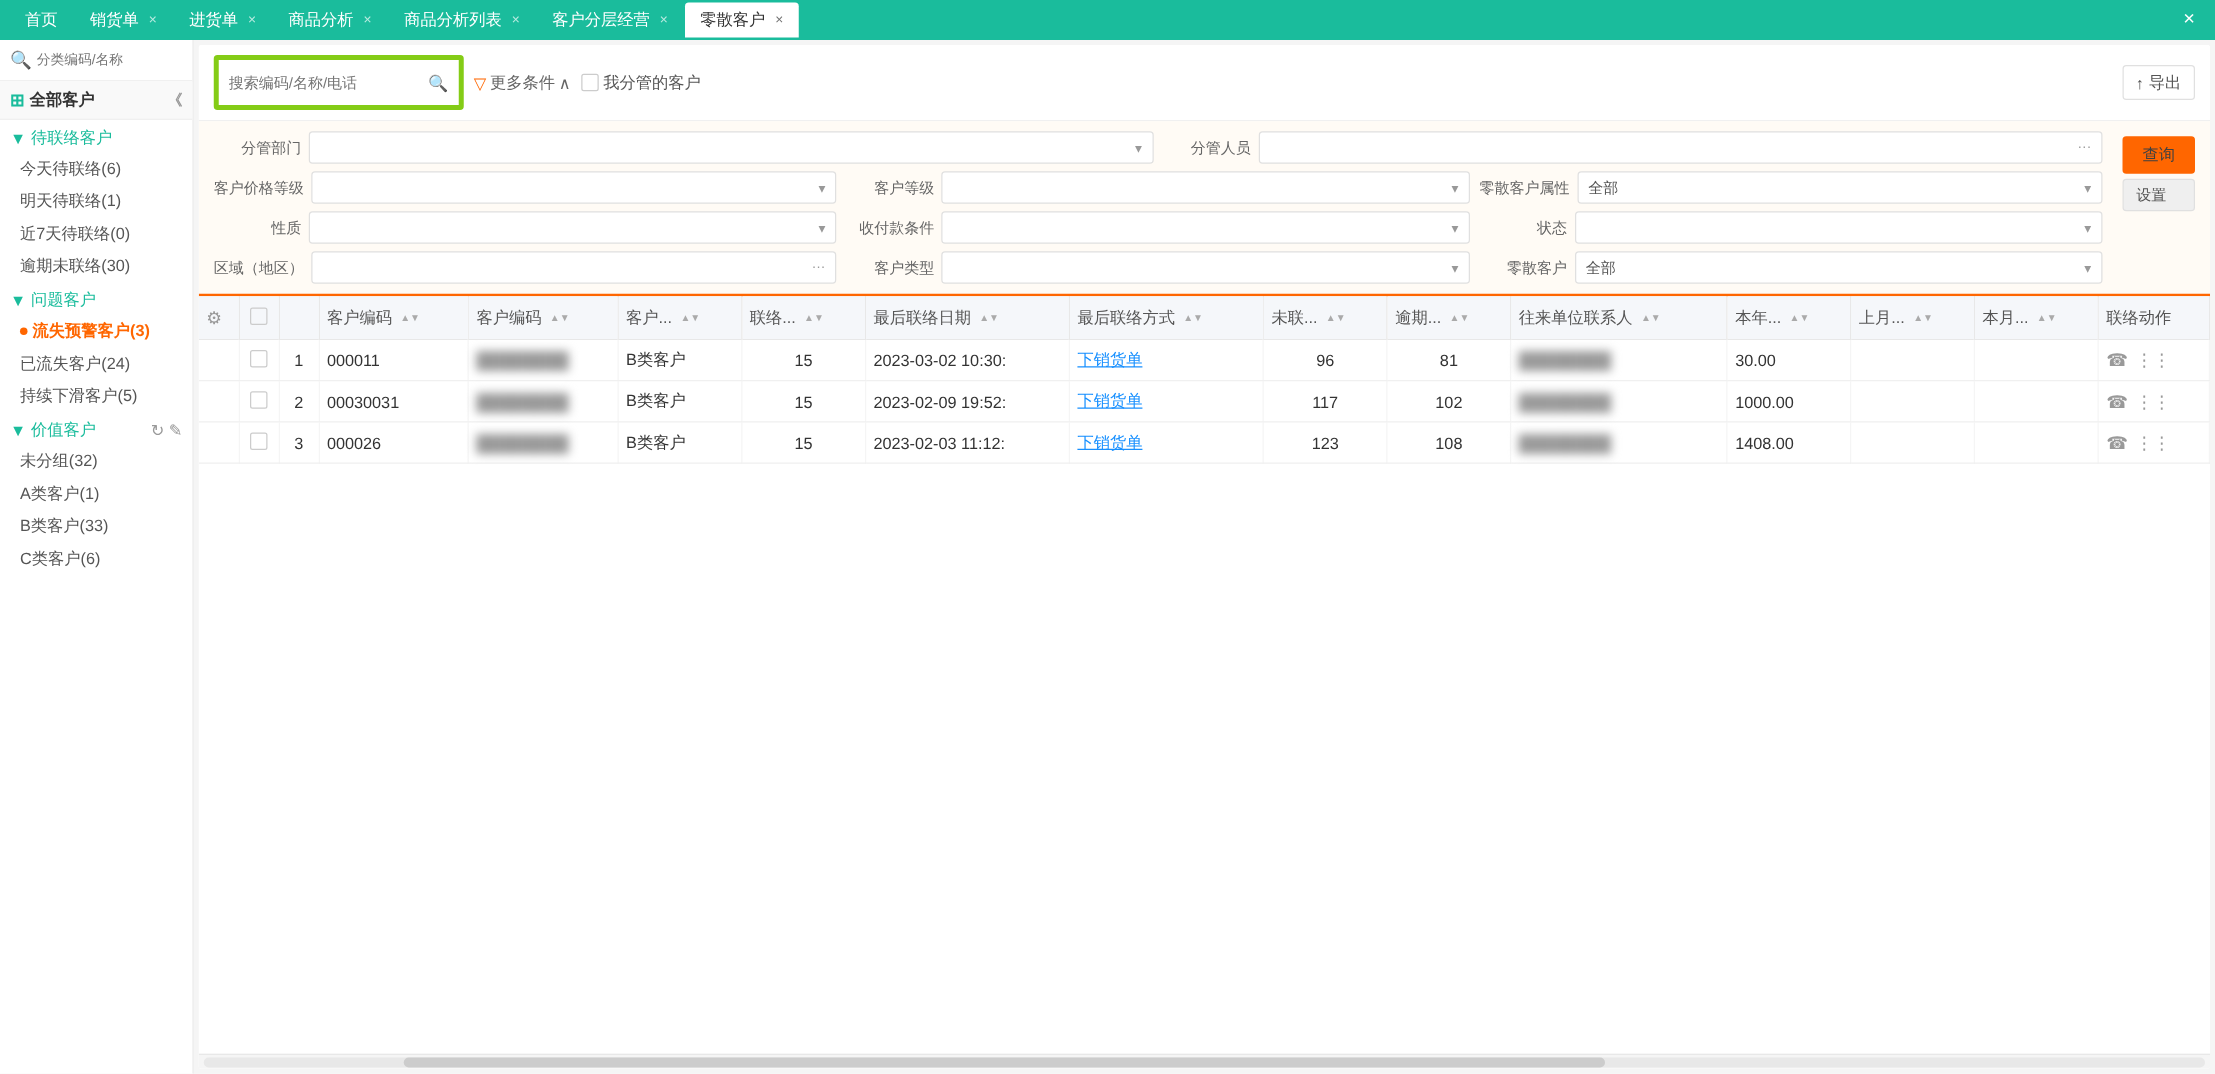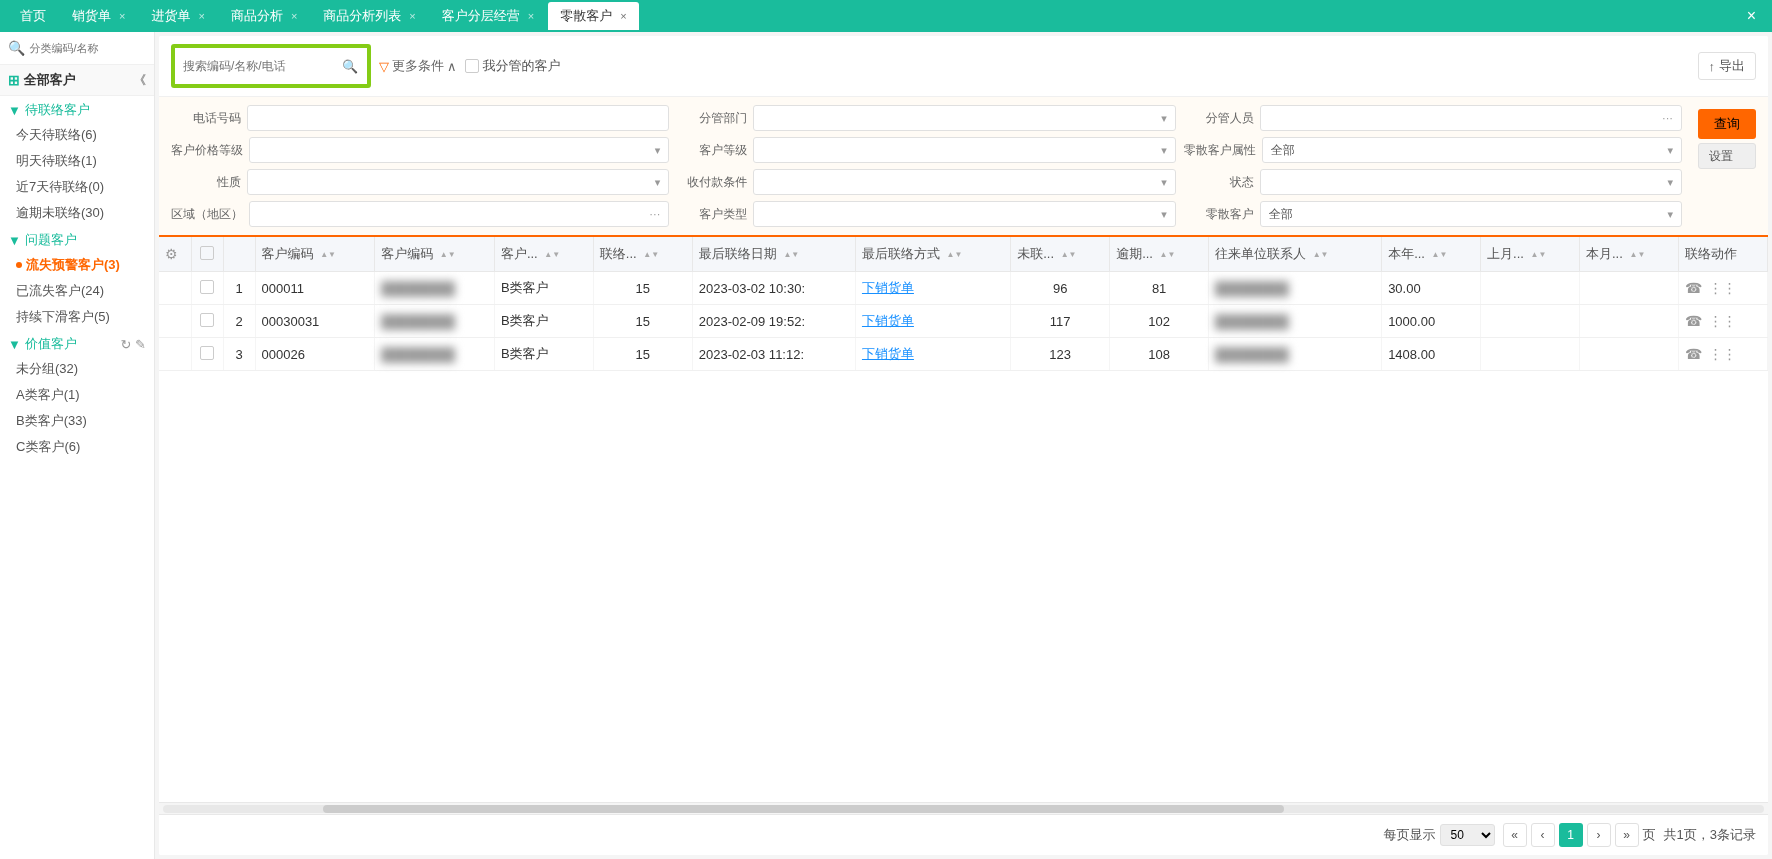--- a/index.html
+++ b/index.html
@@ -238,21 +238,21 @@
       background: white;
       display: flex;
       align-items: center;
       justify-content: space-between;
       cursor: pointer;
     }
     .filter-select .arrow { color: #999; font-size: 11px; }
     .filter-select-value { color: #555; font-size: 12px; }
     .query-btn {
       background: #ff6600;
-      color: #000000;
+      color: #404040;
       border: none;
       border-radius: 3px;
       padding: 5px 16px;
       cursor: pointer;
       font-size: 13px;
       height: 30px;
     }
     .settings-btn {
       border: 1px solid #e0e0e0;
       border-radius: 3px;
@@ -528,24 +528,20 @@
             <span>导出</span>
           </div>
         </div>
       </div>
 
       <div class="advanced-filter">
         <div style="display: flex; gap: 8px;">
           <div style="flex: 1;">
 
             <div class="filter-row">
-              <div class="filter-field">
-                <span class="filter-label">电话号码</span>
-                <input class="filter-input" type="text" value="" style="">
-              </div>
               <div class="filter-field">
                 <span class="filter-label">分管部门</span>
                 <div class="filter-select">
                   <span class="filter-select-value"></span>
                   <span class="arrow">▾</span>
                 </div>
               </div>
               <div class="filter-field">
                 <span class="filter-label">分管人员</span>
                 <div class="filter-select">
@@ -771,35 +767,16 @@
             </tbody>
         </table>
       </div>
 
       <div class="scrollbar-area">
         <div class="scrollbar-track">
           <div class="scrollbar-thumb"></div>
         </div>
       </div>
 
-      <div class="table-footer">
-        <div class="per-page">
-          <span>每页显示</span>
-          <select>
-            <option>50</option>
-            <option>100</option>
-            <option>200</option>
-          </select>
-        </div>
-        <div class="pagination">
-          <div class="page-btn">«</div>
-          <div class="page-btn">‹</div>
-          <div class="page-current">1</div>
-          <div class="page-btn">›</div>
-          <div class="page-btn">»</div>
-          <span>页</span>
-        </div>
-        <span>共1页，3条记录</span>
-      </div>
 
     </div>
   </div>
 </div>
 
 </body></html>

